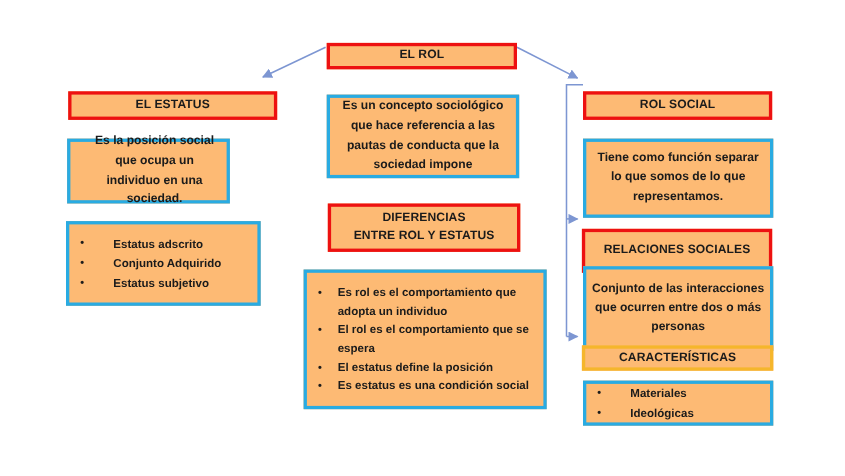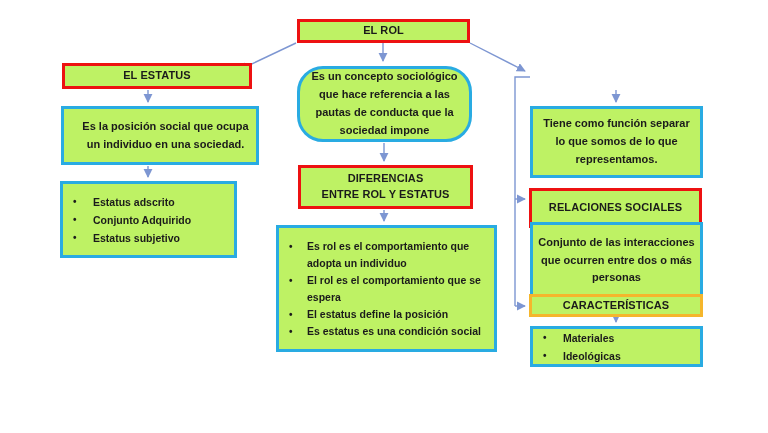--- a/index.html
+++ b/index.html
@@ -12,45 +12,45 @@
   }
   *{margin:0;padding:0;box-sizing:border-box;}
   html,body{background:#fff;}
   body{font-family:"Liberation Sans",sans-serif;}
   .canvas{
     position:relative;width:768px;height:433px;background:var(--canvas-bg);
     overflow:hidden;color:var(--text);
   }
   .connector-layer{position:absolute;left:0;top:0;z-index:0;}
   .node{
-    position:absolute;z-index:1;background:#bef264;
+    position:absolute;z-index:1;background:#fdba74;
     display:flex;align-items:center;justify-content:center;
-    text-align:center;font-weight:bold;color:var(--text);
+    text-align:center;font-weight:bold;color:var(--text);margin-top:20px;
   }
   .node.red{border:3px solid var(--heading-border);}
   .node.blue{border:3px solid var(--body-border);}
   .node.yellow{border:3px solid var(--highlight-border);}
   .heading{font-size:11px;letter-spacing:0.1px;line-height:1.45;}
   .desc{font-size:11px;line-height:1.62;padding:2px 4px;}
   ul.bullets{
     list-style:none;width:100%;height:100%;
     font-size:10.5px;font-weight:bold;text-align:left;
     display:flex;flex-direction:column;justify-content:center;
   }
-  ul.bullets li{position:relative;padding-left:30px;line-height:18px;}
+  ul.bullets li{position:relative;padding-left:40px;line-height:18px;}
   ul.bullets li::before{
     content:"\2022";position:absolute;left:10px;top:0;font-size:10px;
   }
   ul.bullets.tight li{line-height:17px;padding-left:28px;}
   
   #n-el-rol        {left:297px;top:19px; width:173px;height:24px;}
   #n-el-estatus    {left:62px; top:63px; width:190px;height:26px;}
-  #n-estatus-desc  {left:61px; top:106px;width:198px;height:59px;padding-left:15px;}
+  #n-estatus-desc  {left:61px; top:106px;width:148px;height:59px;padding-left:15px;}
   #n-estatus-list  {left:60px; top:181px;width:177px;height:77px;}
-  #n-rol-desc      {left:297px;top:66px; width:175px;height:76px;border-radius:26px;}
+  #n-rol-desc      {left:297px;top:66px; width:175px;height:76px;}
   #n-diferencias   {left:298px;top:165px;width:175px;height:44px;}
   #n-dif-list      {left:276px;top:225px;width:221px;height:127px;}
   #n-rol-social    {left:530px;top:63px; width:172px;height:26px;}
   #n-rolsoc-desc   {left:530px;top:106px;width:173px;height:72px;}
   #n-relaciones    {left:529px;top:188px;width:173px;height:40px;text-align:center;}
   #n-relac-desc    {left:530px;top:222px;width:173px;height:77px;}
   #n-caracteristicas{left:529px;top:294px;width:174px;height:23px;}
   #n-carac-list    {left:530px;top:326px;width:173px;height:41px;}
   .two-line span{display:block;}
 </style>
@@ -107,20 +107,21 @@
       </ul>
   </div>
 
   <div class="node red heading two-line" id="n-diferencias">
     <div>
       <span>DIFERENCIAS</span>
       <span>ENTRE ROL Y ESTATUS</span>
     </div>
   </div>
 
+  <div class="node red heading" id="n-rol-social">ROL SOCIAL</div>
 
   <div class="node blue desc" id="n-rolsoc-desc">Tiene como función separar lo que somos de lo que representamos.</div>
 
   <div class="node red heading" id="n-relaciones">RELACIONES SOCIALES</div>
 
   <div class="node blue desc" id="n-relac-desc">Conjunto de las interacciones que ocurren entre dos o más personas</div>
 
   <div class="node yellow heading" id="n-caracteristicas">CARACTERÍSTICAS</div>
 
   <div class="node blue" id="n-carac-list">

